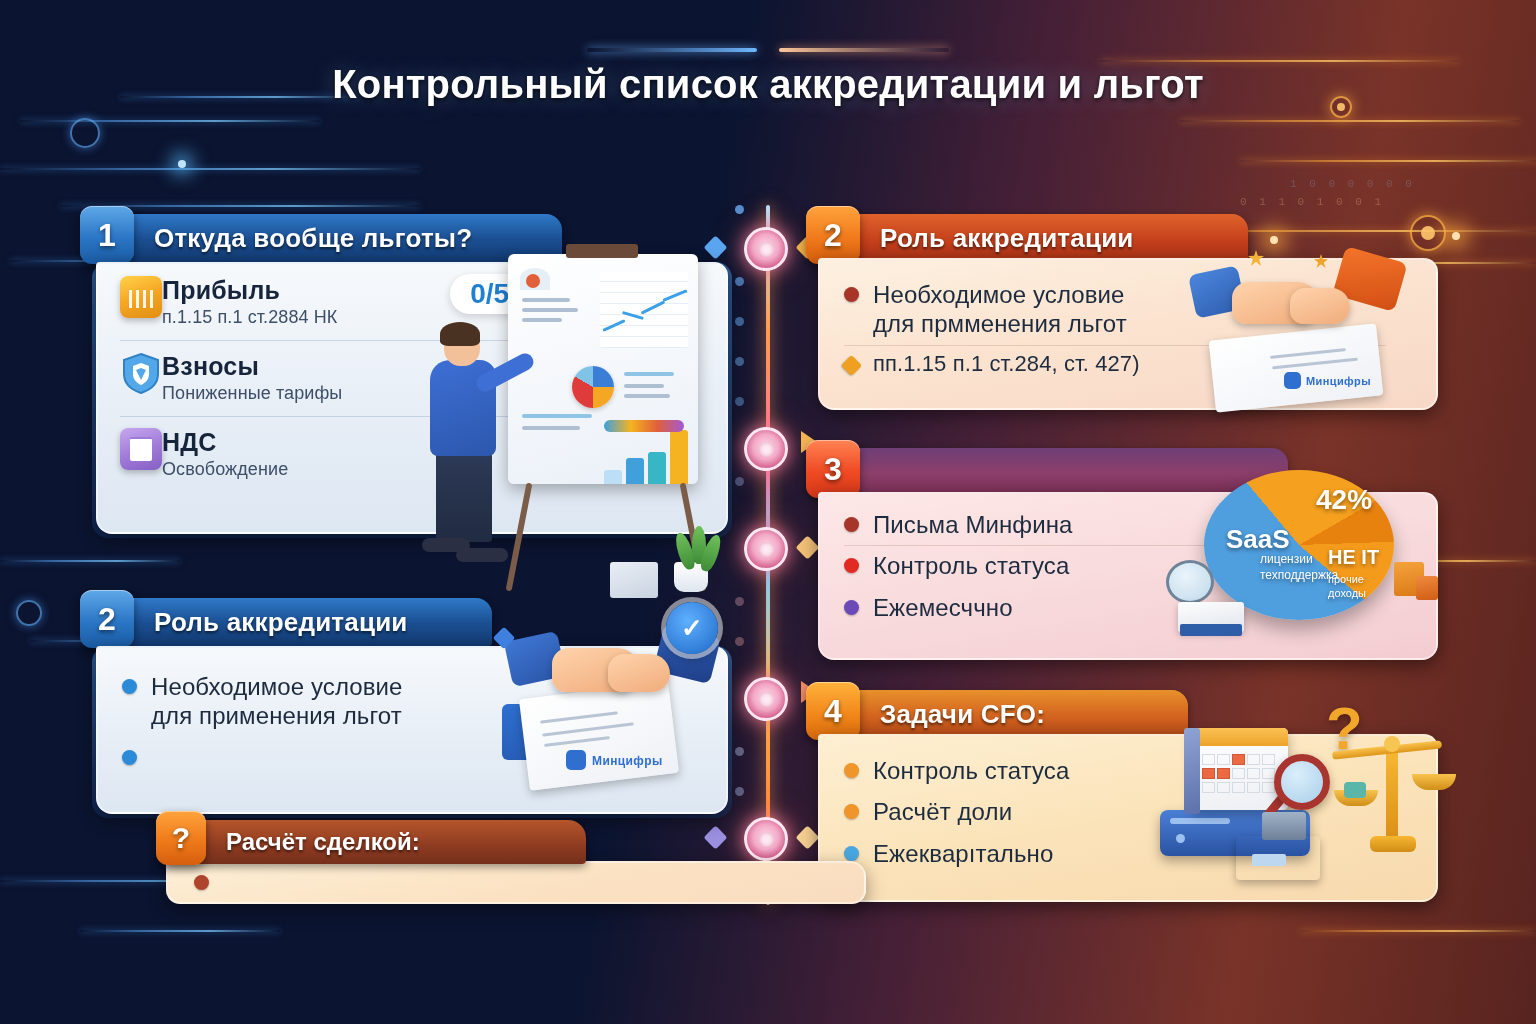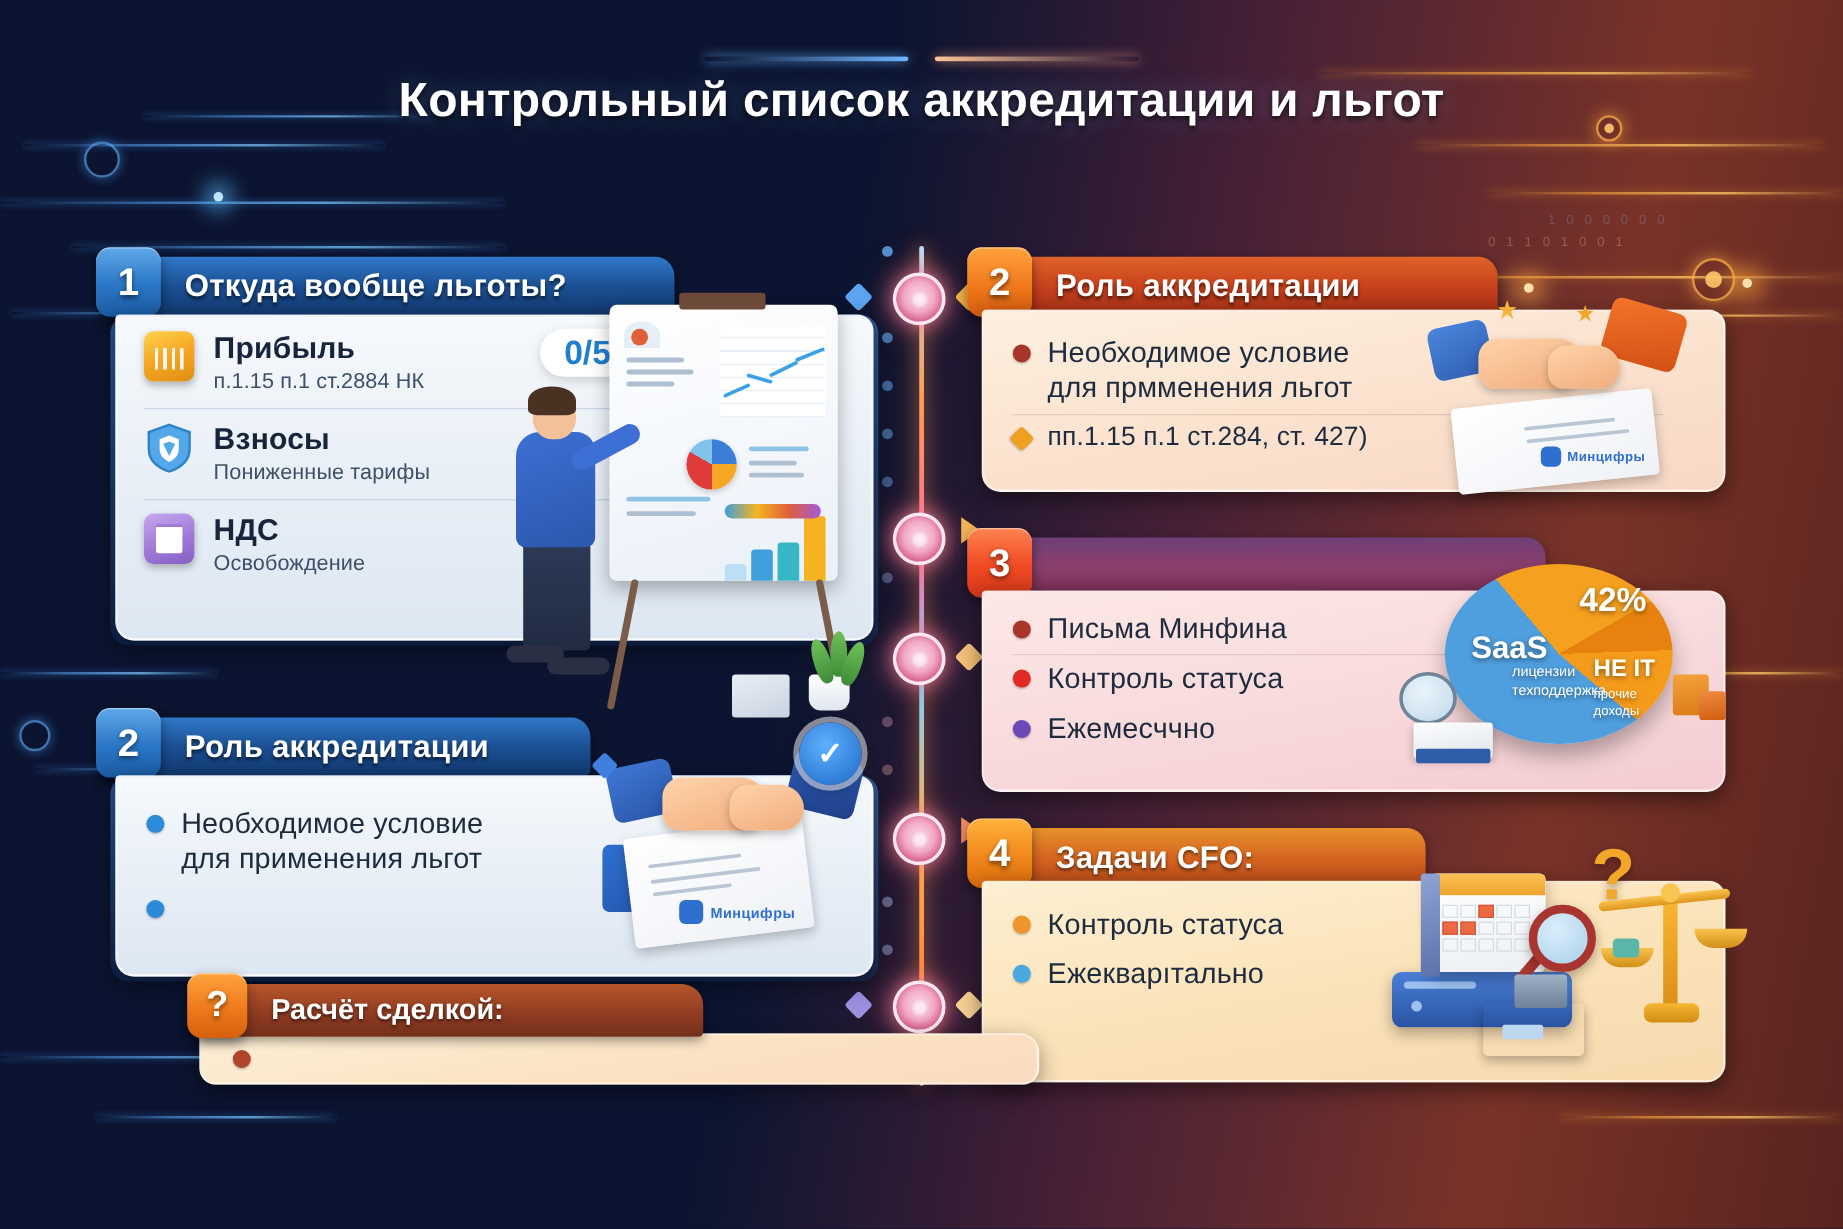--- a/index.html
+++ b/index.html
@@ -26,21 +26,21 @@
     background:linear-gradient(100deg, rgba(8,16,41,0) 44%, rgba(120,42,60,.55) 62%, rgba(190,70,35,.62) 82%, rgba(150,48,18,.55) 100%);
   }
   
   .circuit { position:absolute; inset:0; }
   .trace { position:absolute; height:2px; border-radius:2px; }
   .trace.b { background:linear-gradient(90deg, rgba(60,140,255,0) 0%, rgba(90,170,255,.55) 30%, rgba(120,200,255,.75) 65%, rgba(60,140,255,0) 100%); box-shadow:0 0 6px rgba(70,160,255,.5); }
   .trace.o { background:linear-gradient(90deg, rgba(255,150,40,0) 0%, rgba(255,170,60,.6) 30%, rgba(255,200,100,.8) 65%, rgba(255,140,40,0) 100%); box-shadow:0 0 7px rgba(255,160,50,.55); }
   .node-ring { position:absolute; border-radius:50%; border:2px solid rgba(100,180,255,.6); box-shadow:0 0 10px rgba(80,160,255,.55); }
   .node-ring.o { border-color:rgba(255,180,70,.75); box-shadow:0 0 14px rgba(255,170,60,.7); }
   .node-ring.o::after { content:""; position:absolute; inset:28%; border-radius:50%; background:rgba(255,200,110,.9); }
-  .bin { position:absolute; font-family:Liberation Sans, sans-serif; font-size:11px; letter-spacing:3px; color:rgba(150,200,255,.22); white-space:nowrap; }
+  .bin { position:absolute; font-family:Liberation Mono, monospace; font-size:11px; letter-spacing:3px; color:rgba(150,200,255,.22); white-space:nowrap; }
   .bin.o { color:rgba(255,200,150,.28); }
   .spark { position:absolute; width:8px; height:8px; border-radius:50%; background:#bfe4ff; box-shadow:0 0 18px 7px rgba(90,190,255,.75); }
   .spark.o { background:#ffe0b0; box-shadow:0 0 20px 8px rgba(255,170,60,.8); }
 
   
   .title-wrap { position:absolute; left:0; right:0; top:38px; text-align:center; z-index:20; }
   .title-line1 {
     font-size:40px; font-weight:bold; color:#ffffff; letter-spacing:.3px;
     text-shadow:0 2px 5px rgba(0,0,0,.75), 0 0 22px rgba(120,190,255,.35);
     display:inline-flex; align-items:center; gap:22px; white-space:nowrap;
@@ -109,21 +109,21 @@
   .head-purple { background:linear-gradient(180deg,#6e3f77 0%, #8b3f6b 50%, #7a2f55 100%); }
   .badge-red { background:linear-gradient(180deg,#ff8352 0%, #ef4a23 55%, #d5371a 100%); }
   .body-pink { background:linear-gradient(170deg,#fde8e6 0%, #f9dcdd 45%, #f3ccd2 100%); border:2px solid rgba(255,255,255,.45); }
 
   
   .head-amber { background:linear-gradient(180deg,#e8912c 0%, #d3631f 55%, #b54a18 100%); }
   .badge-amber { background:linear-gradient(180deg,#ffb23c 0%, #f2881b 55%, #d96b0c 100%); }
   .body-amber { background:linear-gradient(170deg,#fdefd2 0%, #fbe3b9 50%, #f8d9ae 100%); border:2px solid rgba(255,255,255,.45); }
 
   
-  .row { display:flex; align-items:flex-start; gap:16px; padding:12px 18px 12px 22px; position:relative; }
+  .row { display:flex; align-items:flex-start; padding:12px 18px 12px 22px; position:relative; }
   .row + .row::before { content:""; position:absolute; left:22px; right:40px; top:0; height:1px; background:rgba(120,150,185,.32); }
   .row-ic { width:42px; height:42px; flex:0 0 42px; border-radius:8px; position:relative; box-shadow:0 3px 6px rgba(0,0,0,.25); }
   .row-txt { display:flex; flex-direction:column; }
   .row-title { font-size:25px; font-weight:bold; color:#16243c; letter-spacing:.2px; }
   .row-sub { font-size:18px; color:#3d4f68; margin-top:2px; letter-spacing:.1px; }
   .pct-pill {
     position:absolute; right:28px; top:10px; background:#fff; border-radius:22px;
     padding:4px 20px; font-size:28px; font-weight:bold; color:#1f7fd0;
     box-shadow:0 3px 9px rgba(0,0,0,.16);
   }
@@ -516,20 +516,24 @@
     <div class="num-badge badge-amber">4</div>
     <div class="htxt">Задачи CFO:</div>
   </div>
   <div class="card-body body-amber" style="height:168px; position:relative;">
     <div class="blist" style="padding-top:14px;">
       <div class="bitem">
         <span class="bullet" style="background:#f0952a;"></span>
         <span class="btext">Контроль статуса</span>
       </div>
       <div class="bitem">
+        <span class="bullet" style="background:#f0952a;"></span>
+        <span class="btext">Расчёт доли</span>
+      </div>
+      <div class="bitem">
         <span class="bullet" style="background:#4aa8e0;"></span>
         <span class="btext">Ежекварıтально</span>
       </div>
     </div>
   </div>
 
   <div class="illus" style="left:330px; top:4px; width:290px; height:220px;">
     <div class="scanner" style="left:12px; top:116px;"></div>
     <div style="position:absolute;left:22px;top:124px;width:60px;height:6px;background:#9cc0f0;border-radius:4px;"></div>
     <div style="position:absolute;left:28px;top:140px;width:9px;height:9px;border-radius:50%;background:#9cc0f0;"></div>

